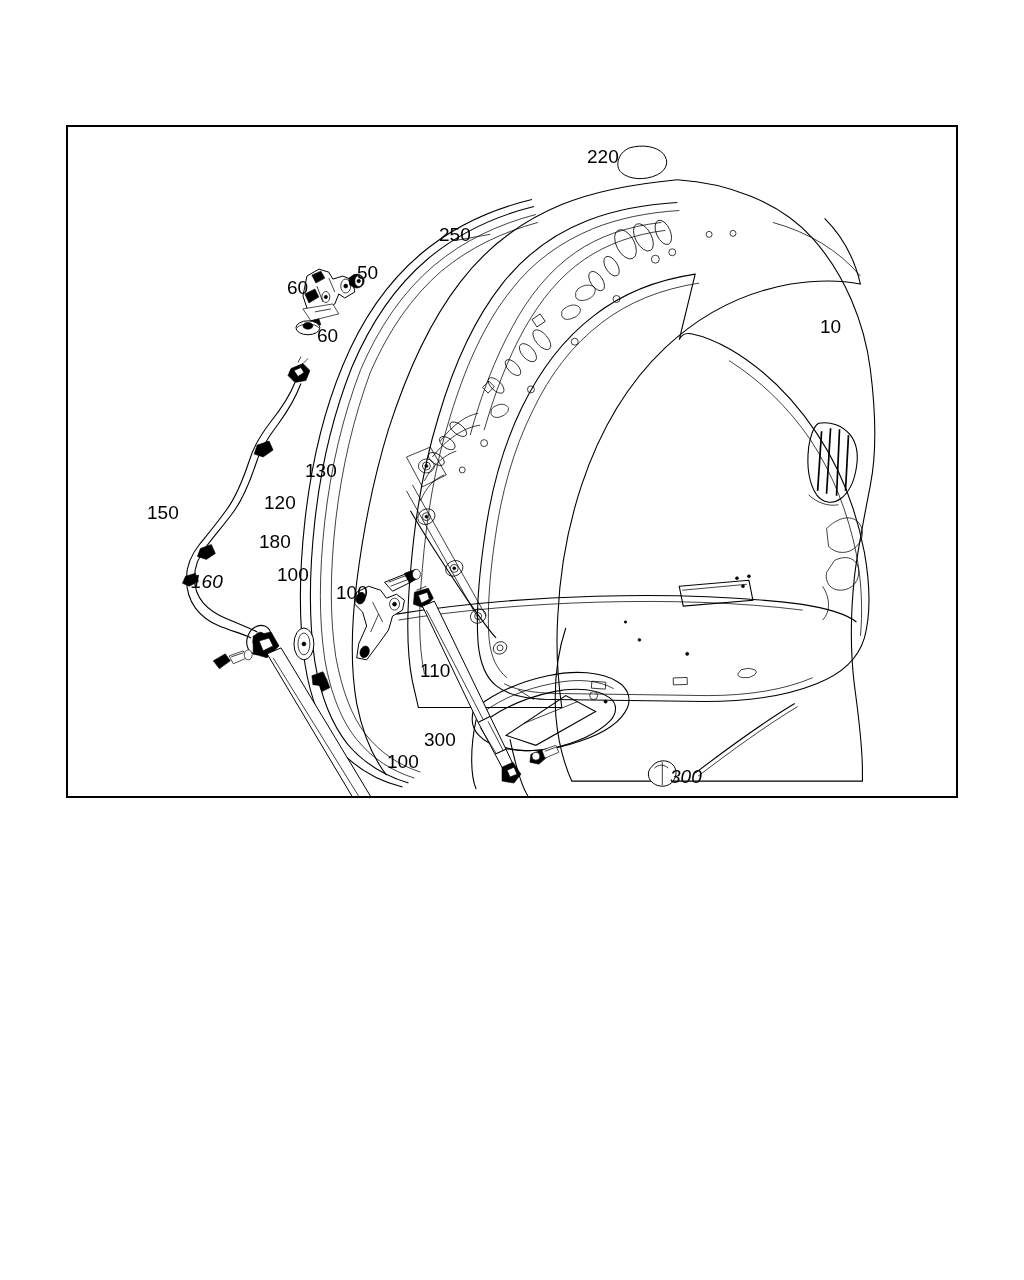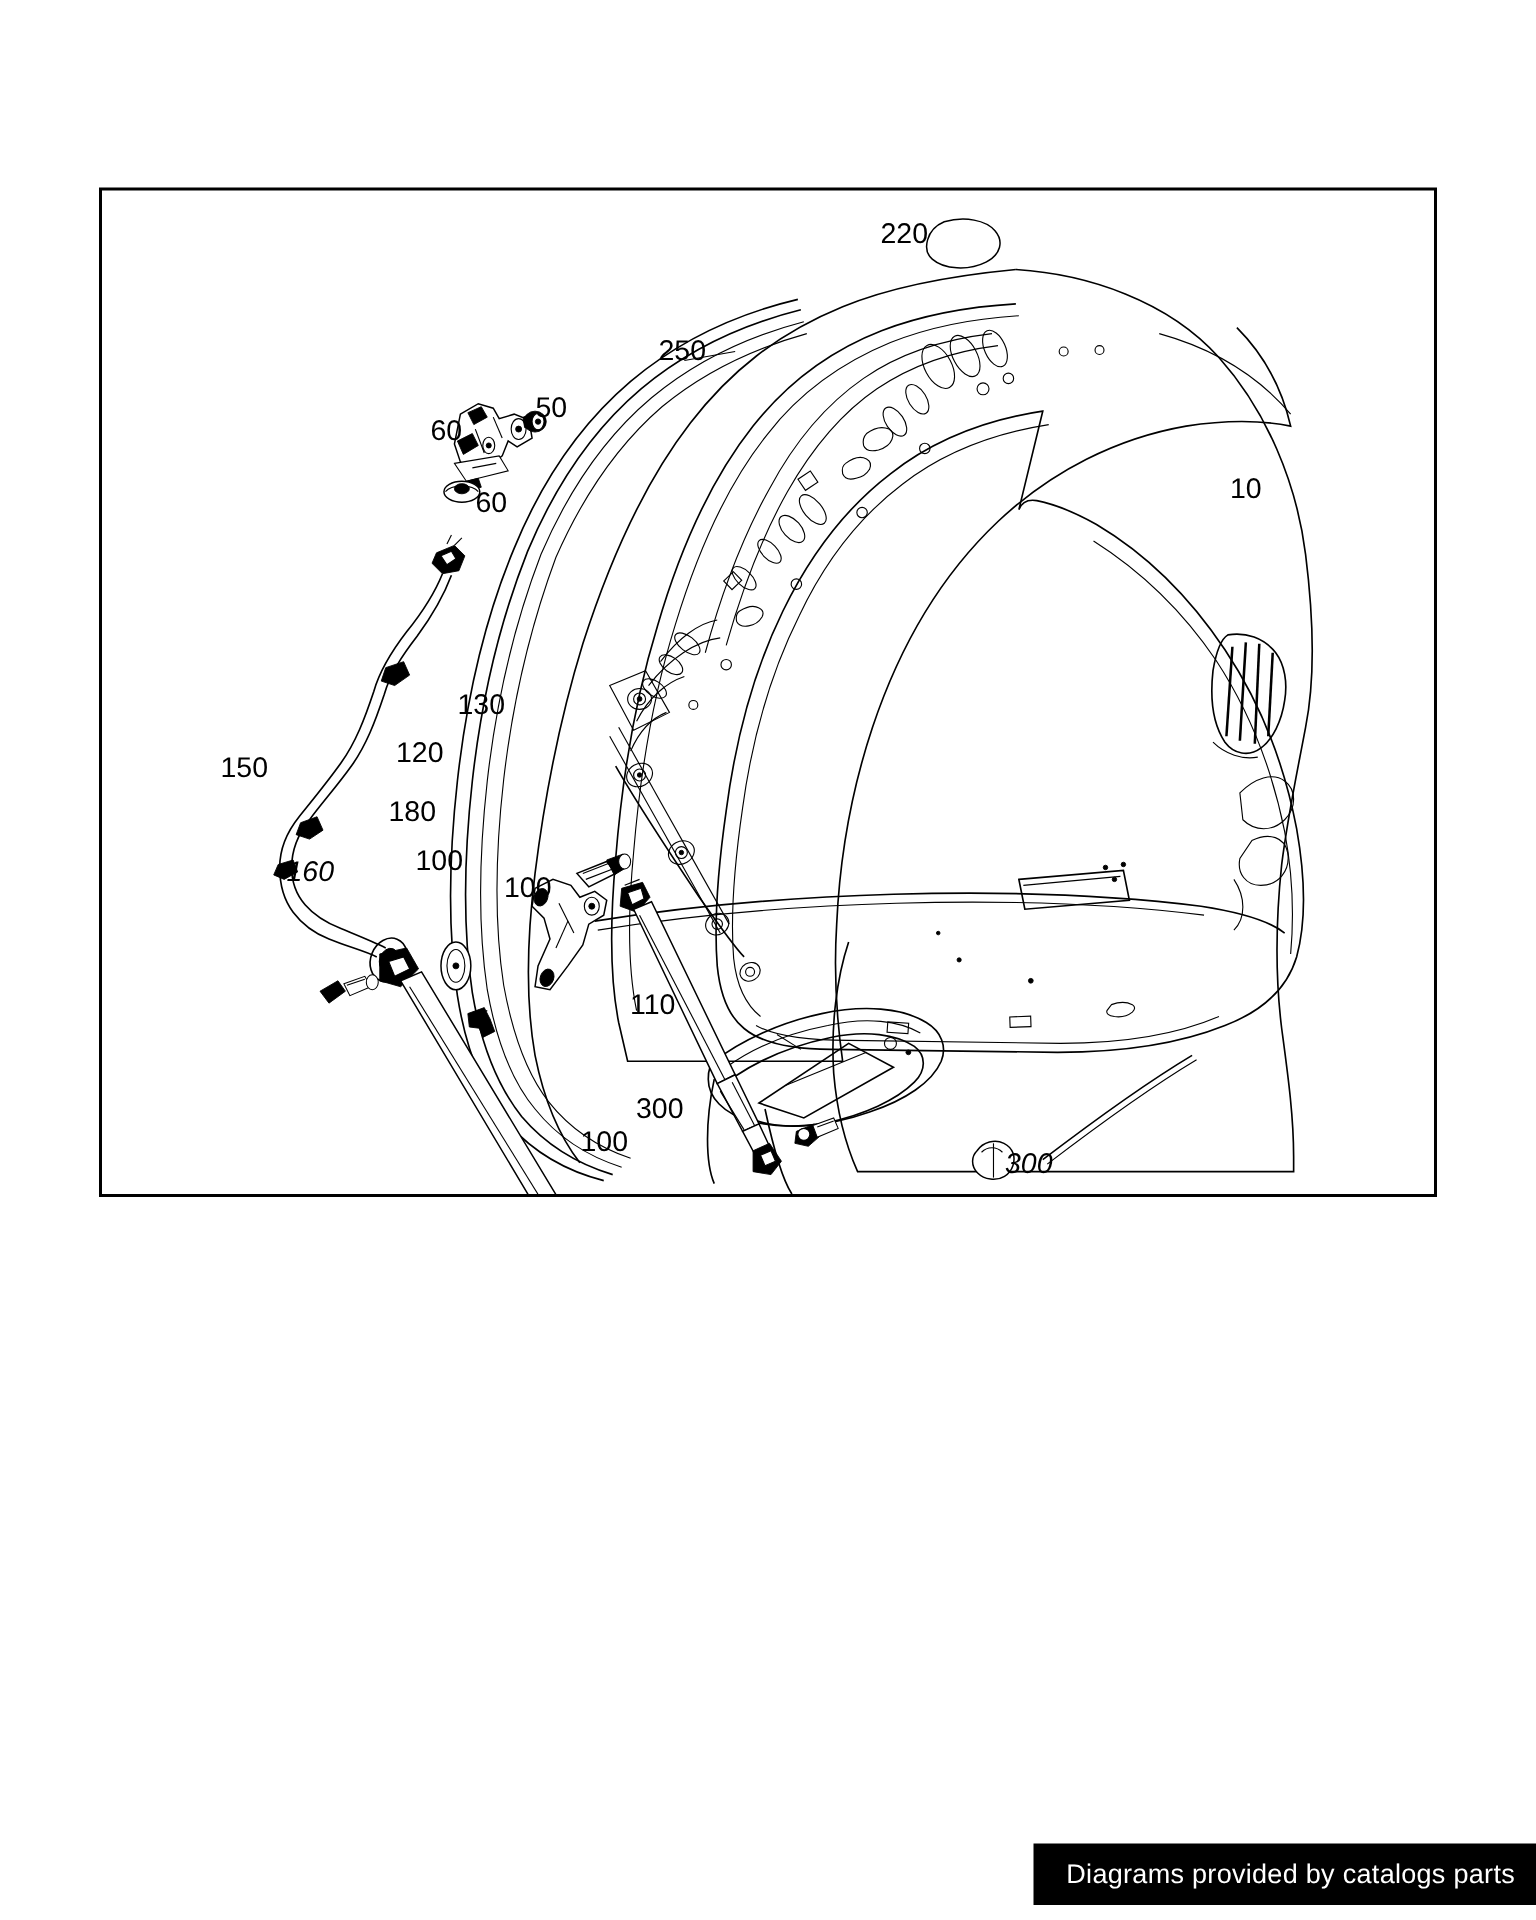--- a/index.html
+++ b/index.html
@@ -591,17 +591,14 @@
     <div class="callout" style="left:319px; top:625px;">100</div>
 
     <div class="callout" style="left:519px; top:20px;">220</div>
 
     <div class="callout" style="left:371px; top:98px;">250</div>
 
     <div class="callout" style="left:602px; top:640px;font-style:italic;">300</div>
 
   </div>
 
-  <div id="watermark">
-    <span>Diagrams provided by catalogs parts</span>
-  </div>
 
 </div>
 
 </body></html>

